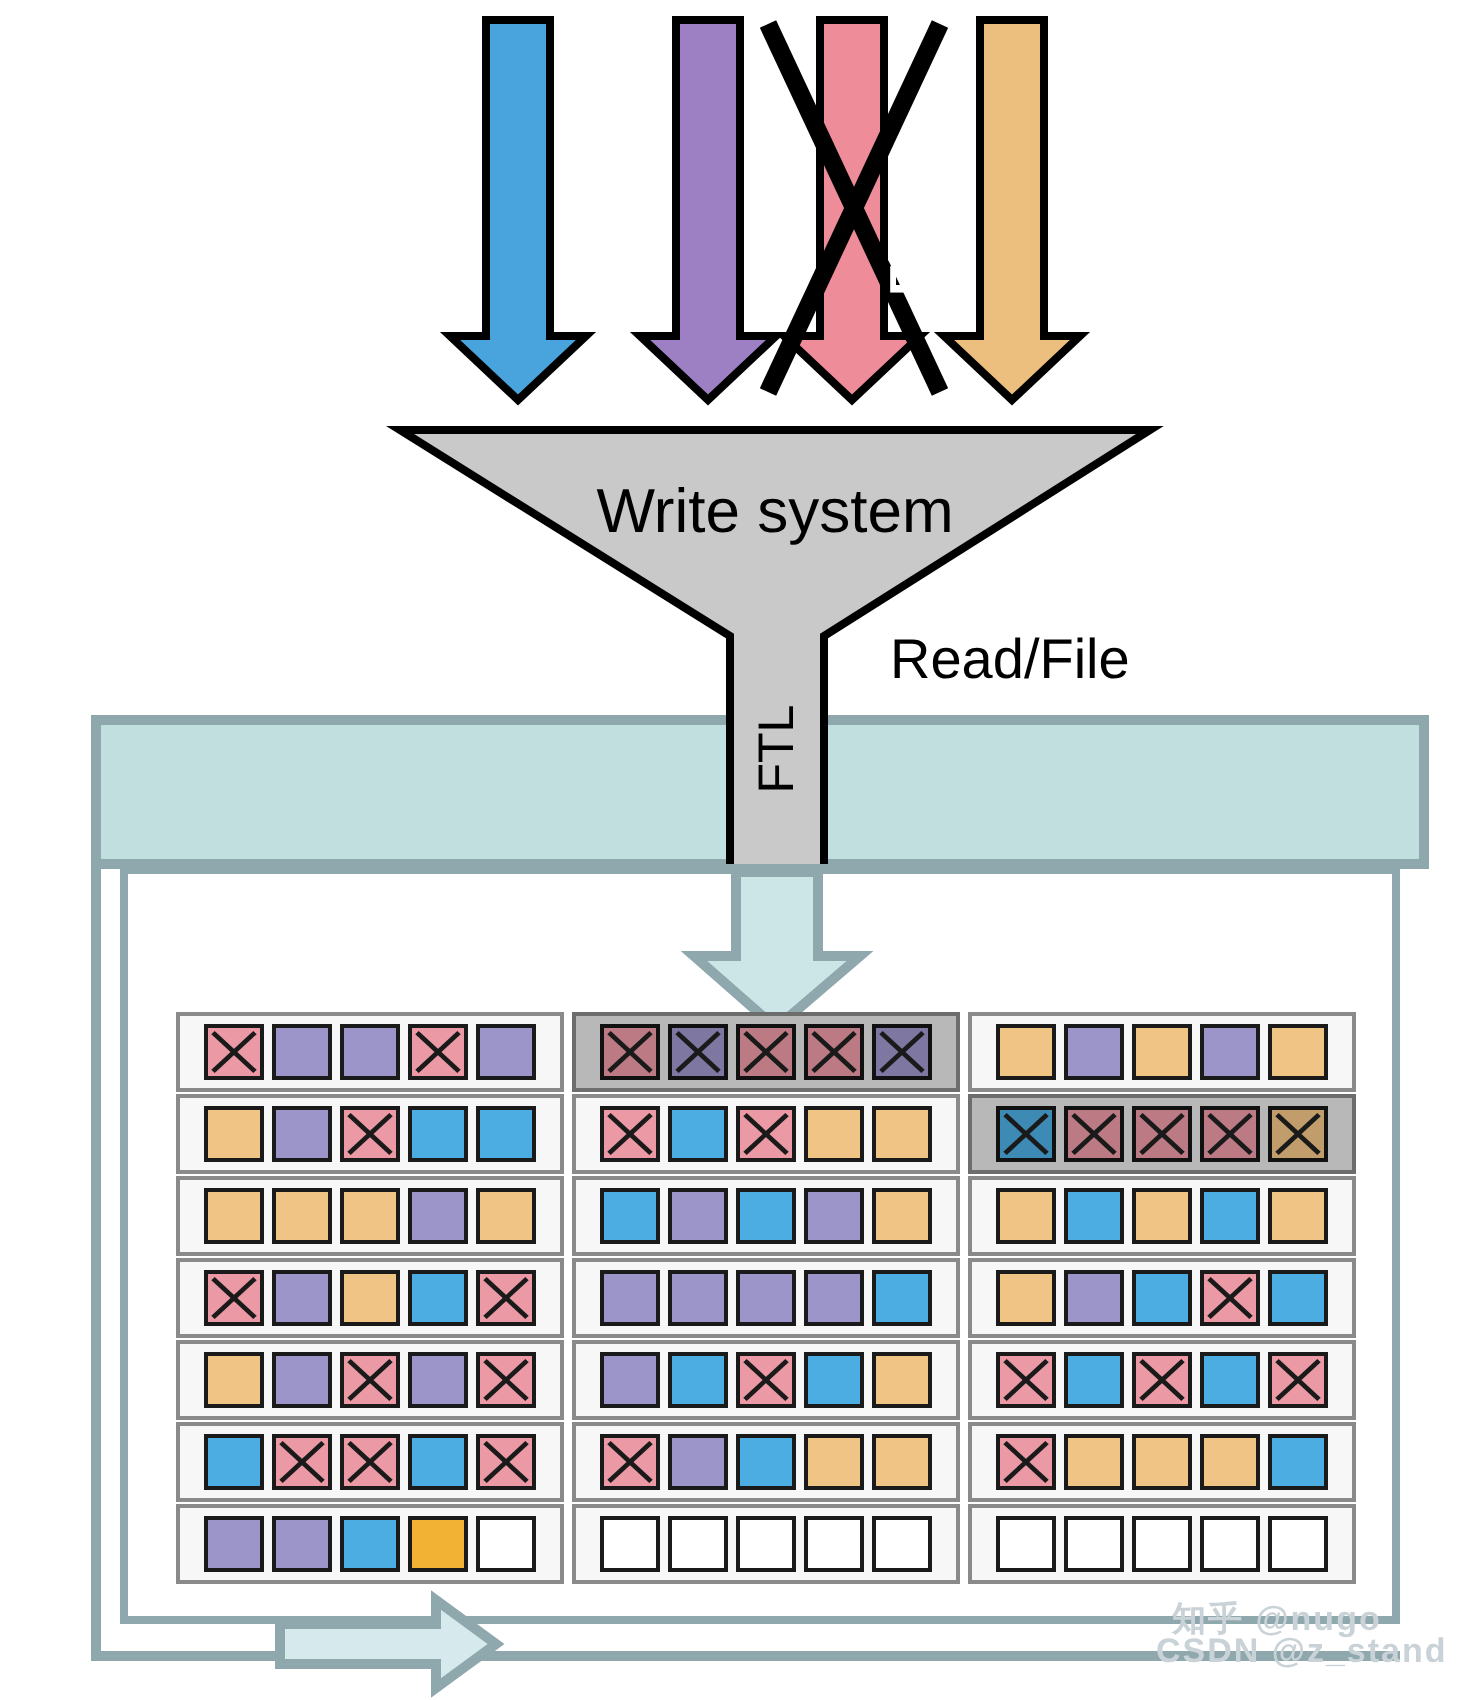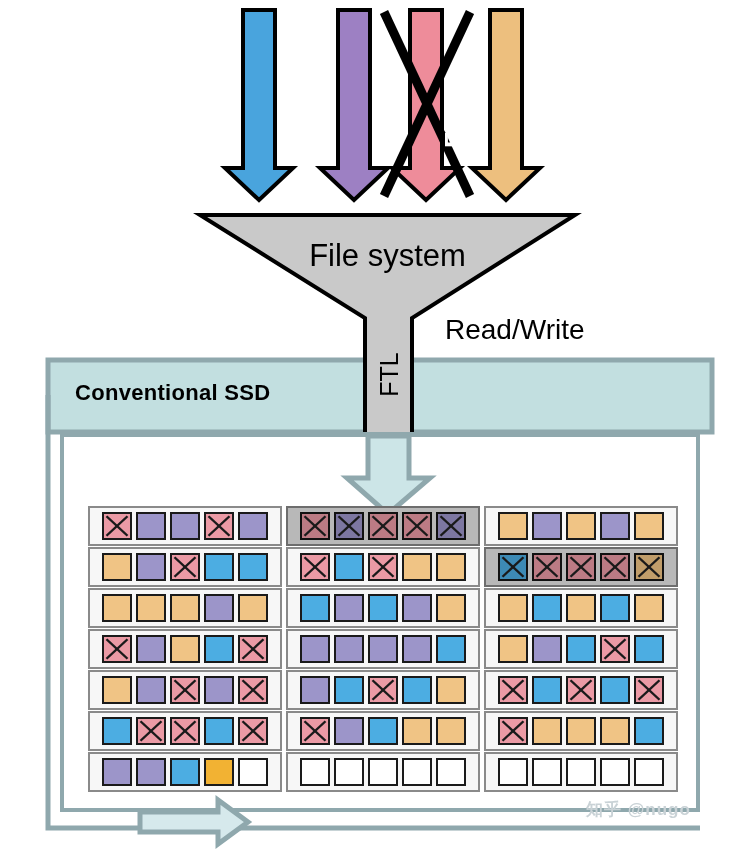--- a/index.html
+++ b/index.html
@@ -98,30 +98,30 @@
     <g>
       <path d="M140,812 L218,812 L218,800 L248,822 L218,844 L218,832 L140,832 Z" fill="#d6e9ec" stroke="#8fa8ad" stroke-width="5" stroke-linejoin="miter"></path>
     </g>
   </svg>
 
   <div class="arrow-label" style="left:272px;top:148px;transform:rotate(-90deg);">File A</div>
   <div class="arrow-label" style="left:367px;top:148px;transform:rotate(-90deg);">File B</div>
   <div class="arrow-label" style="left:439px;top:148px;transform:rotate(-90deg);">File C</div>
   <div class="arrow-label" style="left:519px;top:148px;transform:rotate(-90deg);">File D</div>
 
-  <div class="lbl" id="fileSystemLabel">File system</div>
+  <div class="lbl" id="fileSystemLabel">Write system</div>
 
   <div class="lbl" id="ftlLabel" style="transform:rotate(-90deg);transform-origin:center center;">FTL</div>
 
-  <div class="lbl" id="readWriteLabel">Read/Write</div>
-
-
-  <div class="lbl" id="ssdTitle">Conventional SSD</div>
+  <div class="lbl" id="readWriteLabel">Read/File</div>
+
+
 
   <div class="wm" id="wm1">知乎 @nugo</div>
+  <div class="wm" id="wm2">CSDN @z_stand</div>
 
   <div id="gridWrap">
       <div class="grid-row">
         <div class="block">
           <div class="cell" style="background: rgb(235, 154, 165);">
             <span class="x">
               <svg viewBox="0 0 26 26" preserveAspectRatio="none">
                 <line x1="2.5" y1="2.5" x2="23.5" y2="23.5" stroke="#1a1a1a" stroke-width="2.4"></line>
                 <line x1="23.5" y1="2.5" x2="2.5" y2="23.5" stroke="#1a1a1a" stroke-width="2.4"></line>
               </svg>

